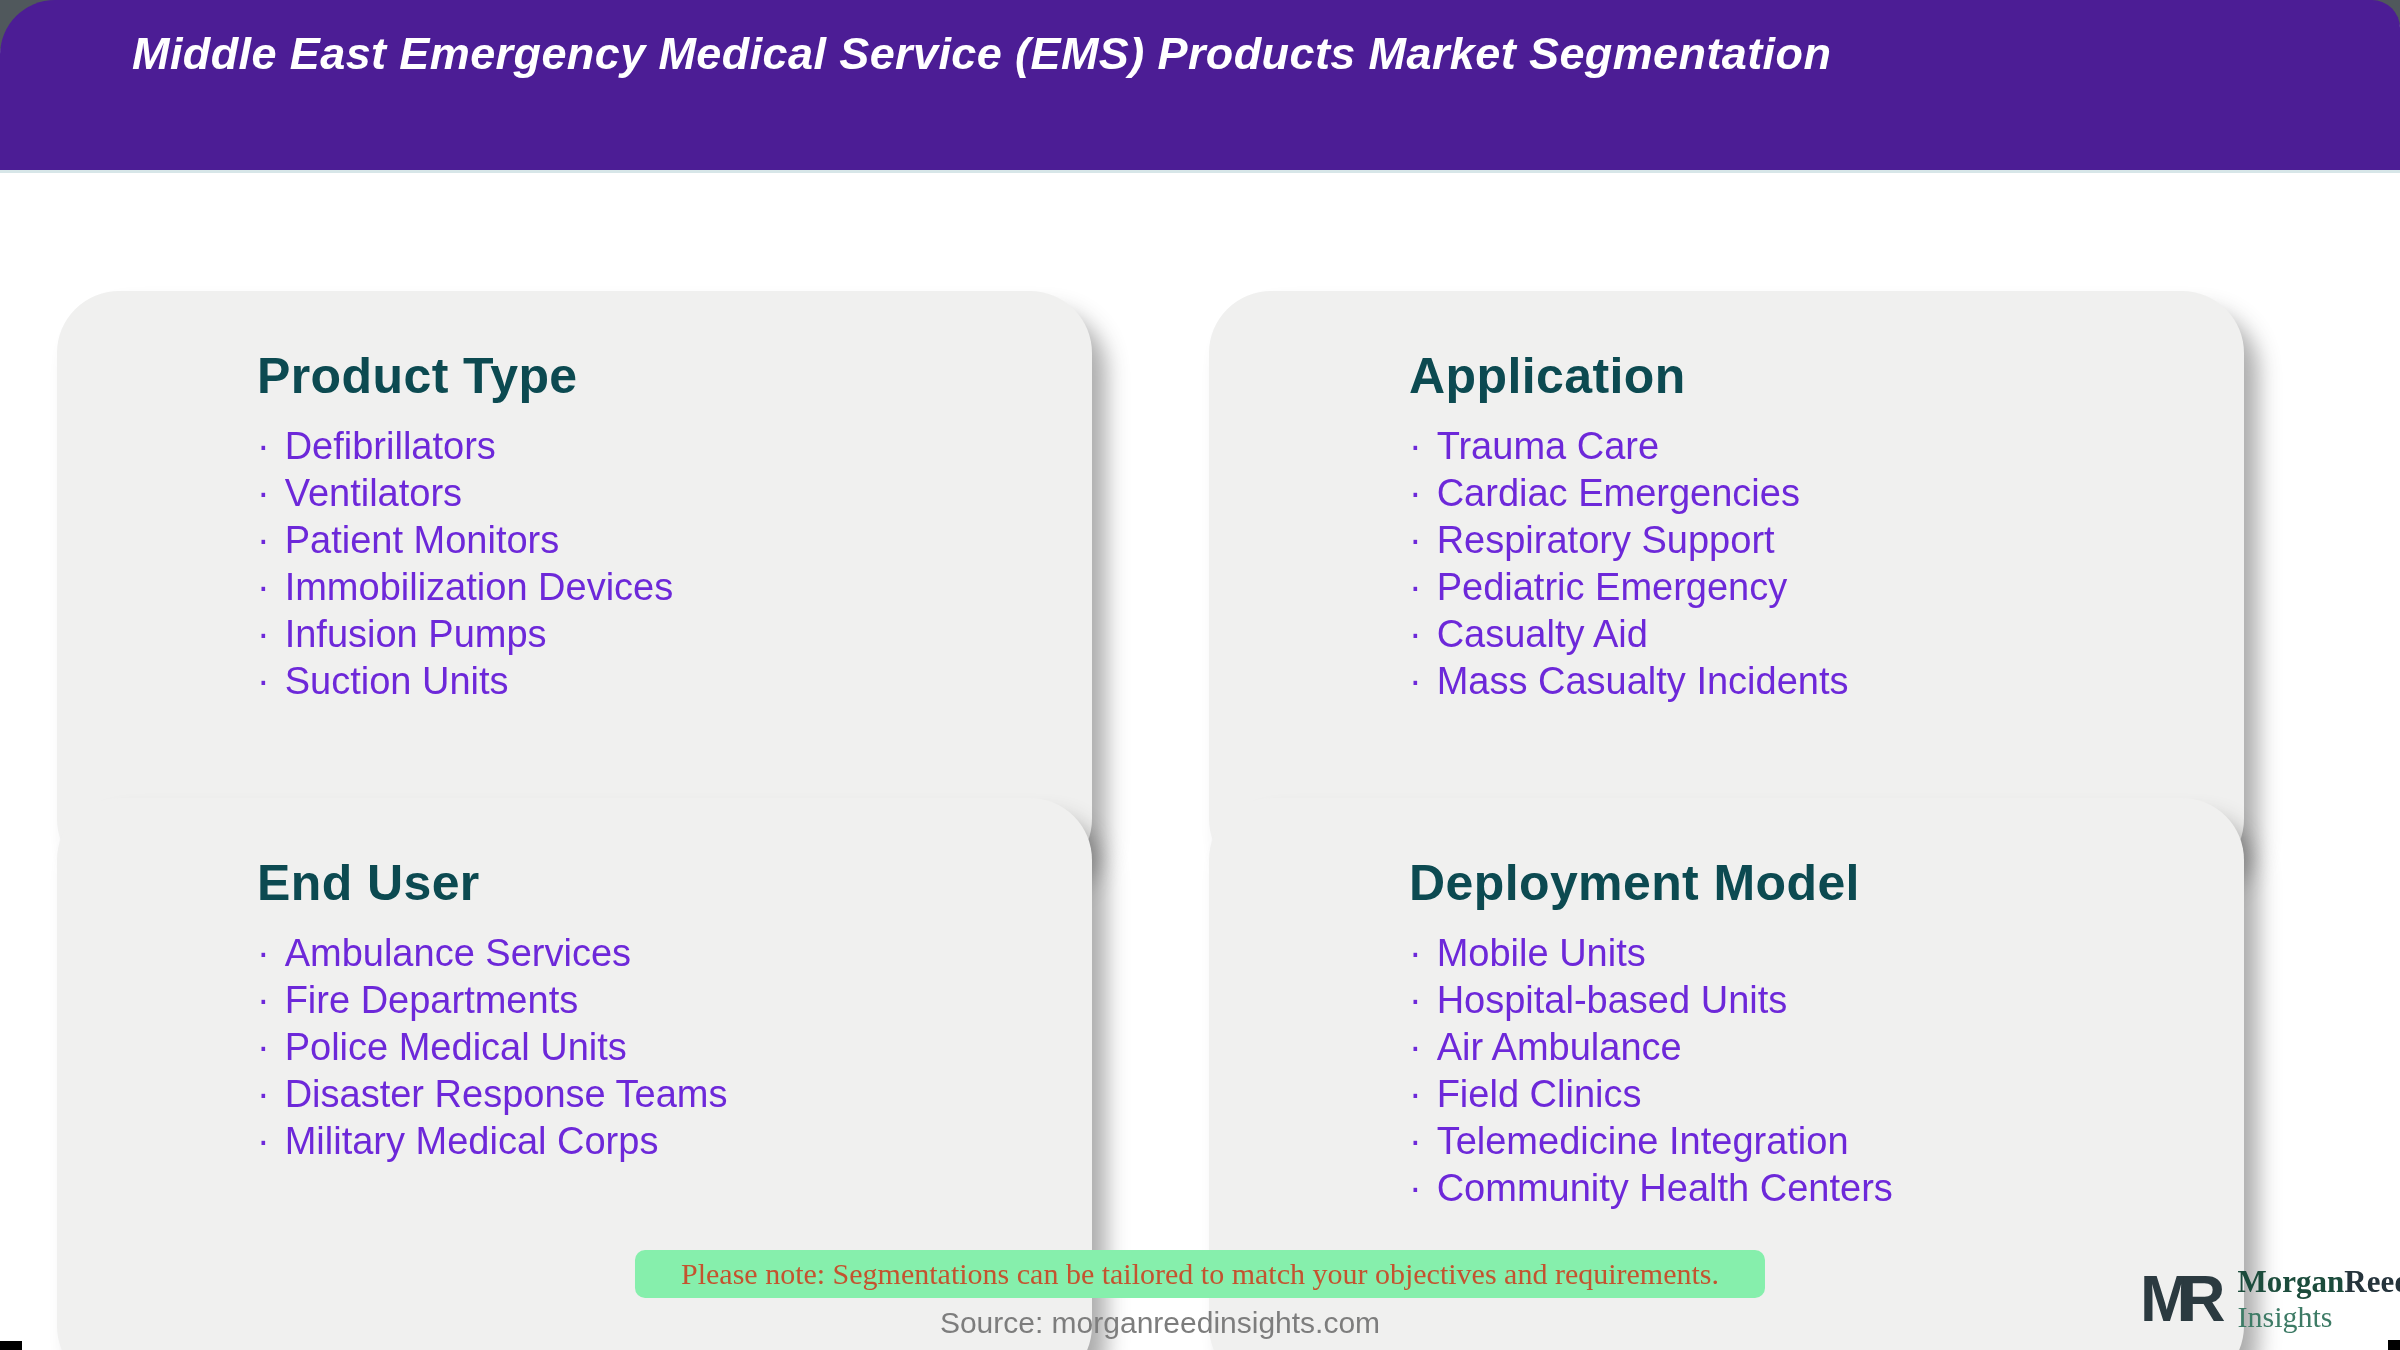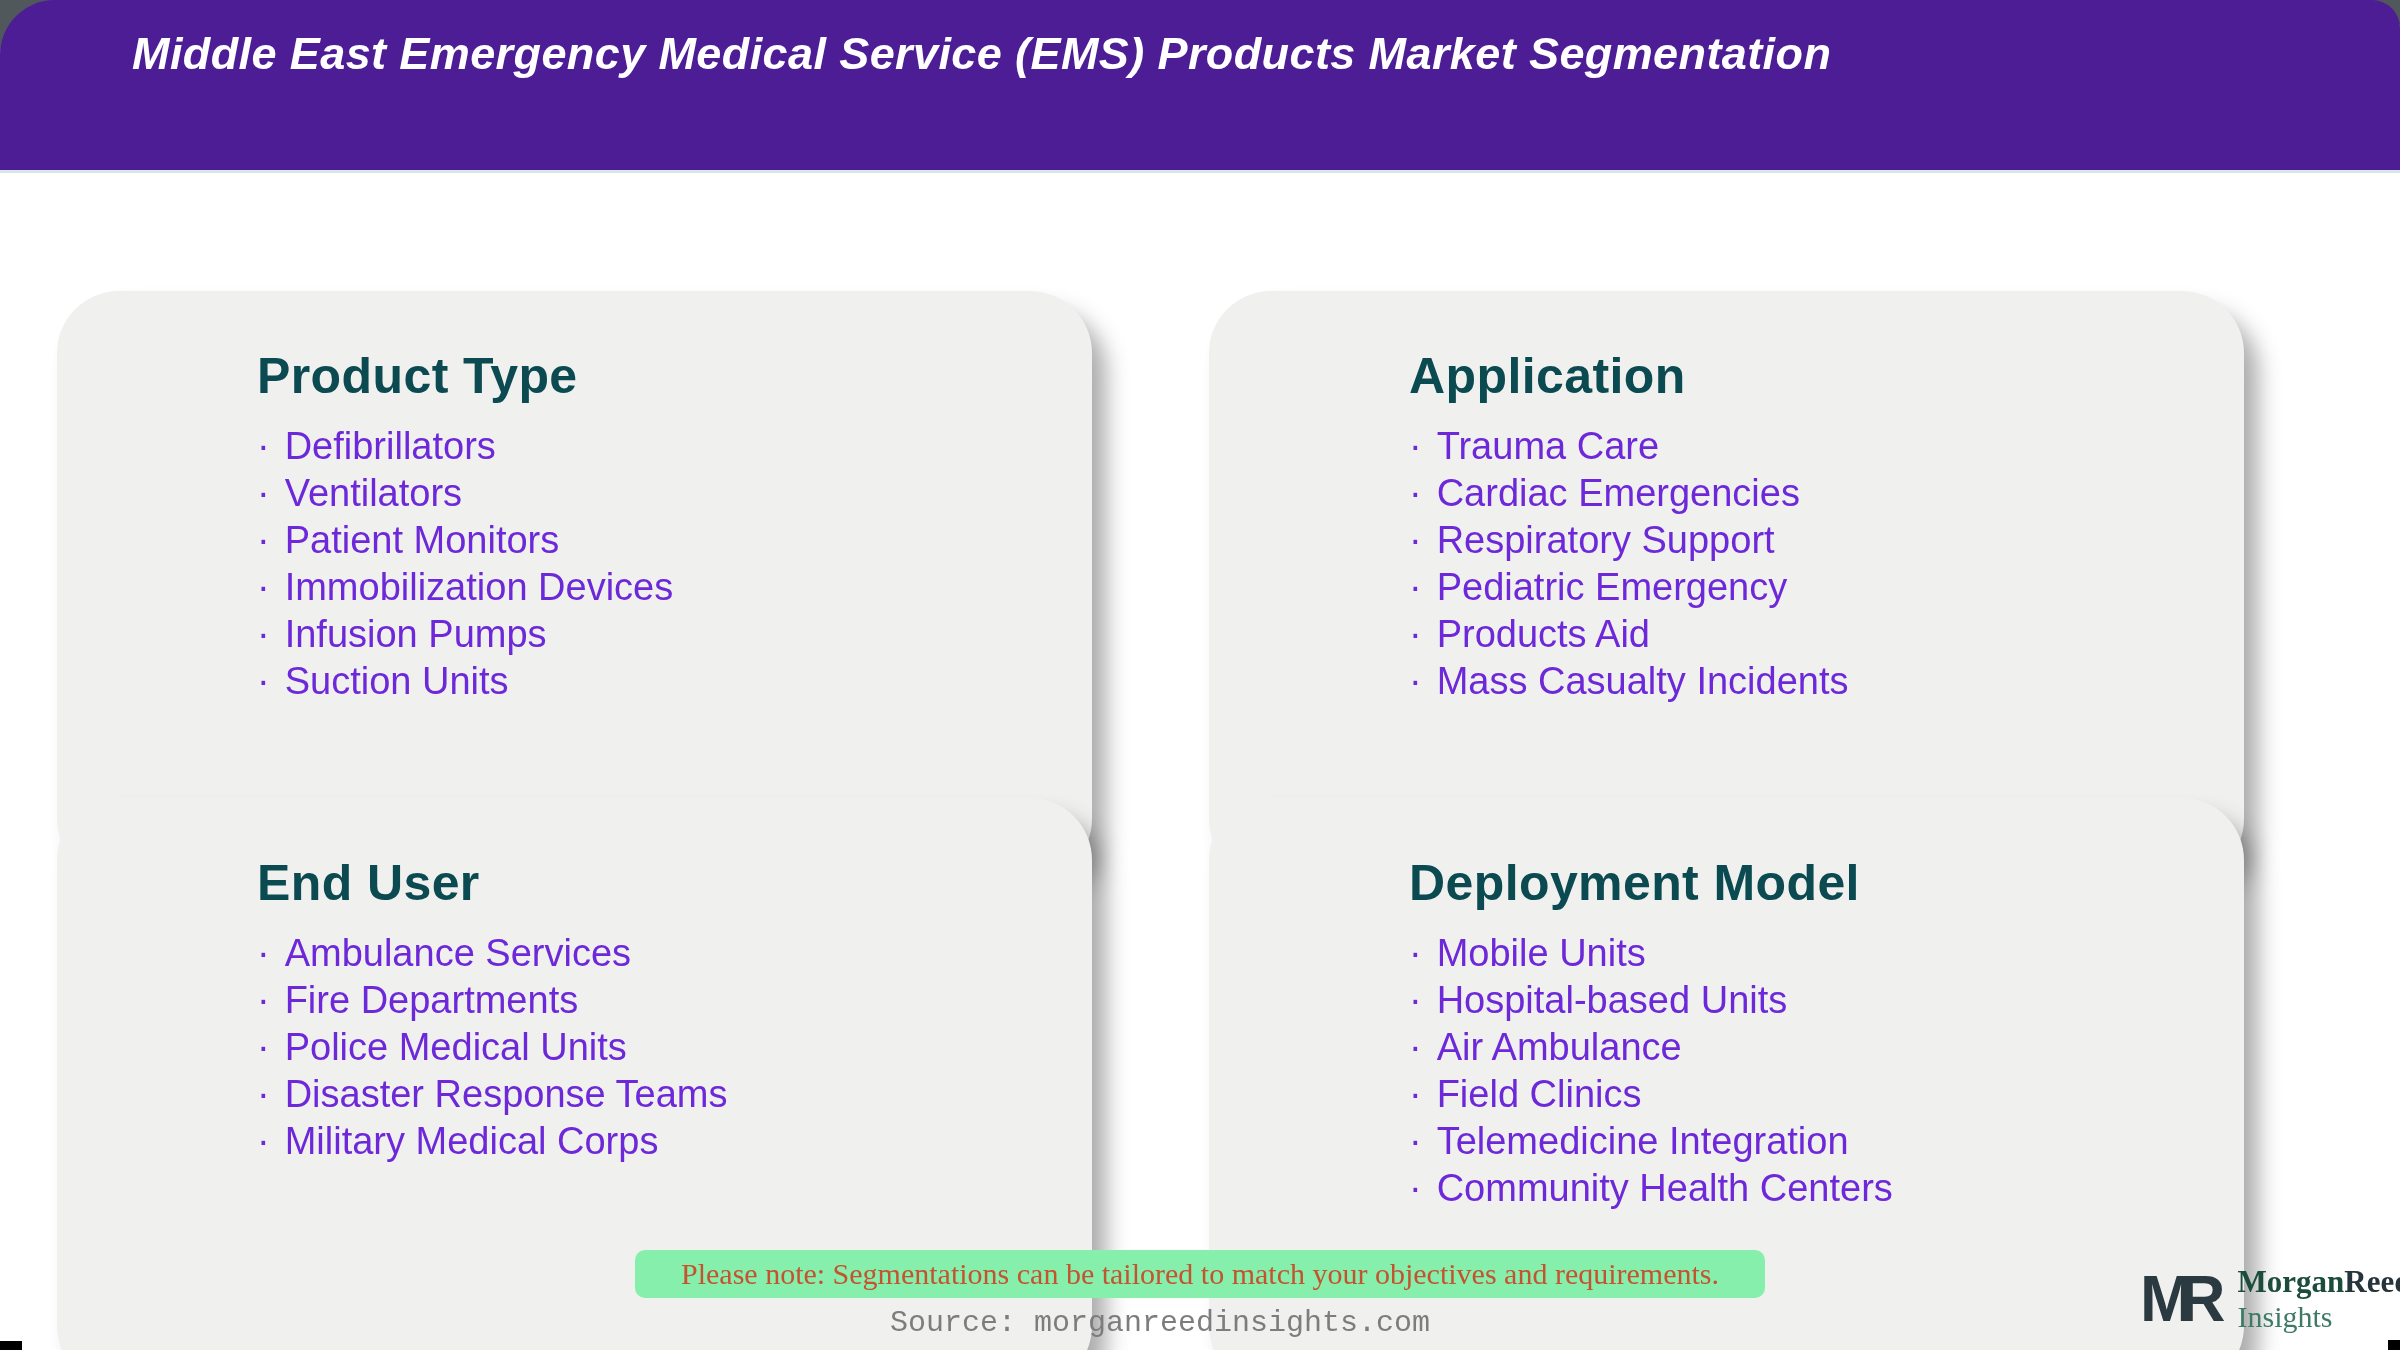--- a/index.html
+++ b/index.html
@@ -100,21 +100,20 @@
   }
   .source-text {
     position: absolute;
     top: 1306px;
     left: 0;
     width: 2320px;
     text-align: center;
     font-size: 30px;
     color: #7d7d7d;
     z-index: 2;
-    font-family: Liberation Mono, monospace;
   }
 
   .brand-logo {
     position: absolute;
     left: 2140px; top: 1266px;
     display: flex;
     align-items: center;
     z-index: 2;
   }
   .logo-monogram {
@@ -167,21 +166,21 @@
 </div>
 
 <div class="card" id="card-application">
   <div class="card-inner">
     <h2 class="card-heading">Application</h2>
     <ul class="segment-list">
       <li>Trauma Care</li>
       <li>Cardiac Emergencies</li>
       <li>Respiratory Support</li>
       <li>Pediatric Emergency</li>
-      <li>Products Aid</li>
+      <li>Casualty Aid</li>
       <li>Mass Casualty Incidents</li>
     </ul>
   </div>
 </div>
 
 <div class="card" id="card-end-user">
   <div class="card-inner">
     <h2 class="card-heading">End User</h2>
     <ul class="segment-list">
       <li>Ambulance Services</li>

